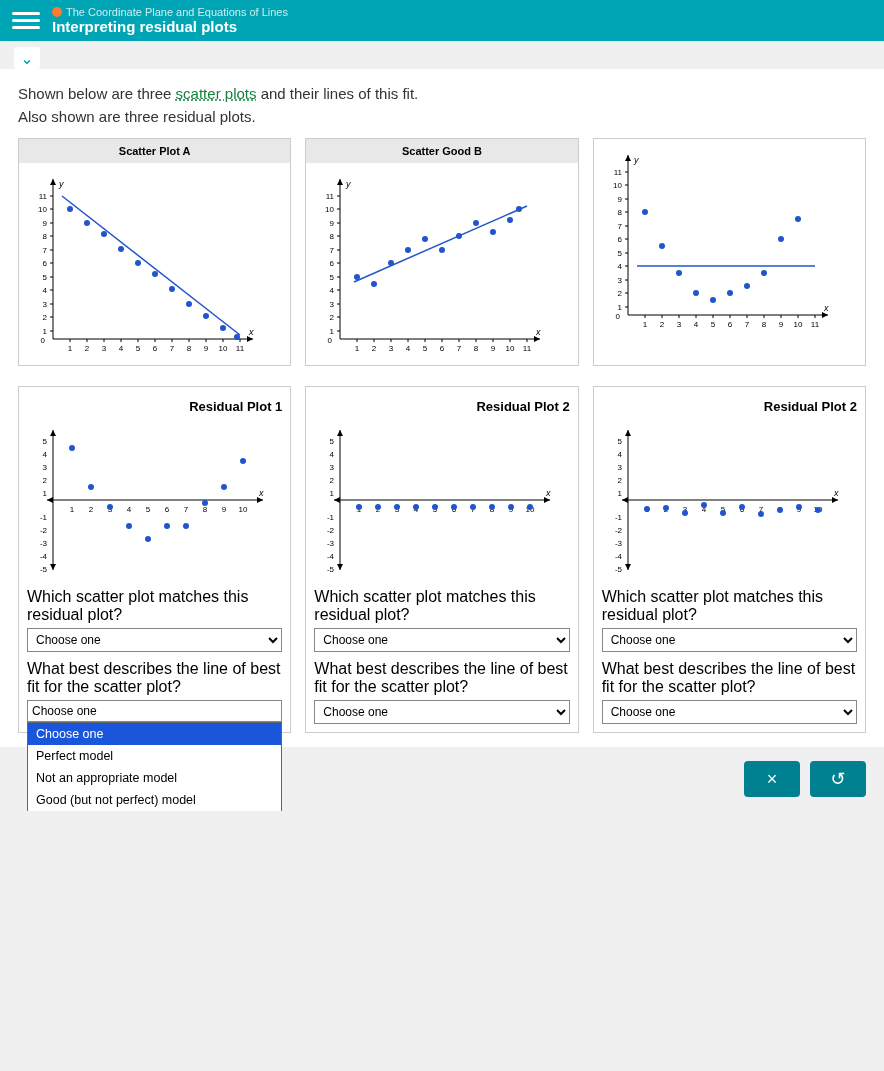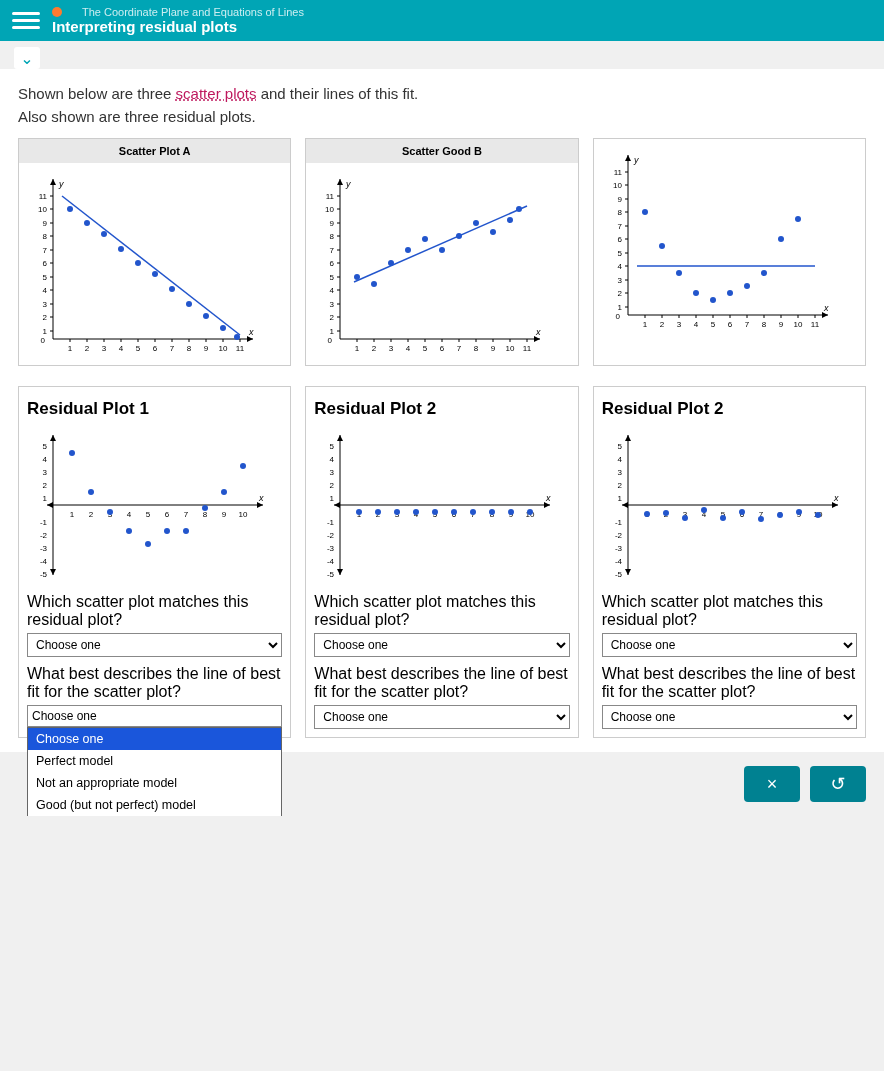--- a/index.html
+++ b/index.html
@@ -1,35 +1,35 @@
 <!DOCTYPE html>
 <html><head>
 <meta charset="utf-8">
 <style>
   * { box-sizing: border-box; margin: 0; padding: 0; }
   body { font-family: Arial, sans-serif; background: #f0f0f0; width: 884px; }
   .topbar { background: #00a5b5; color: #fff; padding: 6px 12px; display: flex; align-items: center; gap: 12px; }
   .menu-btn { width: 28px; height: 28px; display: flex; flex-direction: column; justify-content: center; gap: 4px; cursor: pointer; }
   .menu-btn span { display: block; height: 3px; background: #fff; border-radius: 2px; }
   .topbar-texts { display: flex; flex-direction: column; }
-  .breadcrumb { font-size: 11px; color: #cceef1; display:flex; align-items:center; gap:20px;}
+  .breadcrumb { font-size: 11px; color: #cceef1; display:flex; align-items:center; gap:4px;}
   .breadcrumb .dot{width:10px;height:10px;border-radius:50%;background:#ff7a2f;display:inline-block;}
   .lesson-title { font-size: 15px; font-weight: bold; }
   .toggle { background: #fff; width: 26px; height: 22px; border-radius: 3px; margin: 6px 0 0 14px; display:flex; align-items:center; justify-content:center; color:#00a5b5; font-size:16px; cursor:pointer;}
   .content { background: #fff; padding: 14px 18px; }
   .intro { font-size: 15px; color: #333; line-height: 1.5; margin-bottom: 10px; }
-  .intro .link { color: #be185d; text-decoration: underline dotted; }
+  .intro .link { color: #15803d; text-decoration: underline dotted; }
   .plot-row { display: flex; gap: 14px; margin-bottom: 20px; }
   .plot-card { flex: 1; border: 1px solid #ccc; }
   .plot-title { background: #e8e8e8; text-align: center; font-weight: bold; padding: 6px 0; font-size: 11px; }
   .plot-area { padding: 6px; }
   svg { display: block; }
   .res-row { display: flex; gap: 14px; }
   .res-card { flex: 1; border: 1px solid #ccc; padding: 8px; display:flex; flex-direction:column; }
-  .res-title { text-align:left; font-weight:bold; font-size:17px; margin:4px 0 6px;}
+  .res-title { text-align:right; font-weight:bold; font-size:13px; margin:4px 0 6px;}
   .q { font-size: 16px; margin: 8px 0 4px; }
   select, .sel { width: 100%; font-size: 12px; padding: 3px 4px; border:1px solid #888; background:#fff; }
   .sel-narrow{width:auto;min-width:110px;}
   .dropdown-open { position: relative; }
   .dd-list { position:absolute; top:22px; left:0; right:0; background:#fff; border:1px solid #666; z-index:10; font-size:12.5px;}
   .dd-list div { padding:4px 8px; }
   .dd-list .hl { background:#1a56db; color:#fff; }
   .footer-btns { display:flex; justify-content:flex-end; gap:10px; padding:14px 18px;}
   .fbtn{ width:56px; height:36px; background:#008191; color:#fff; border:none; border-radius:4px; font-size:18px; display:flex; align-items:center; justify-content:center; cursor:pointer;}
   .axis{stroke:#000;stroke-width:1;}

